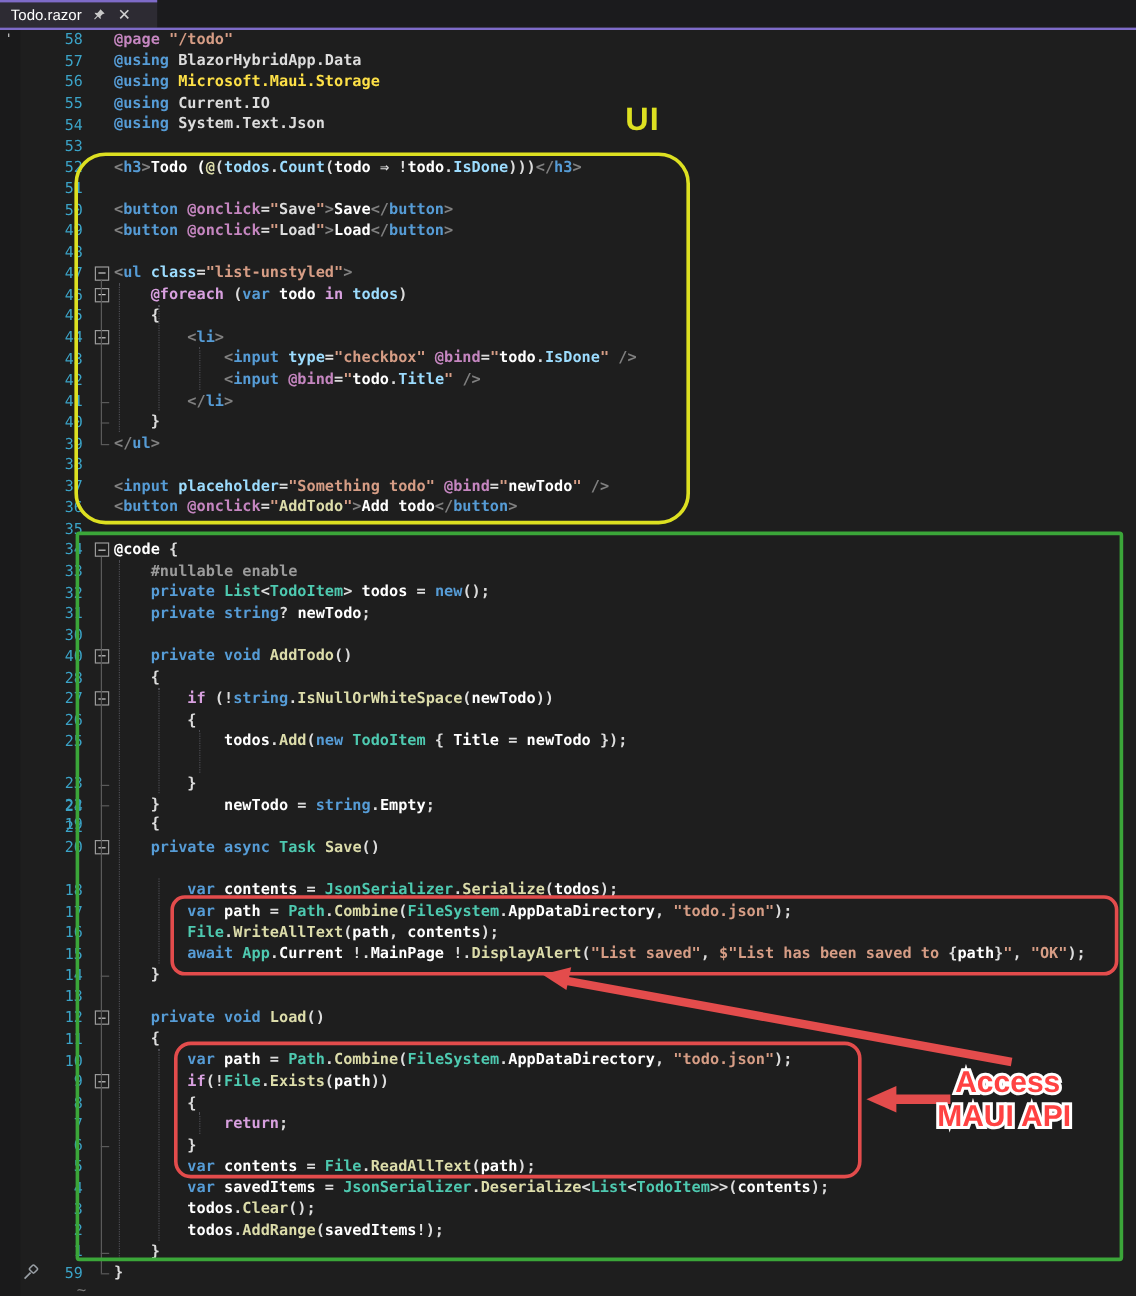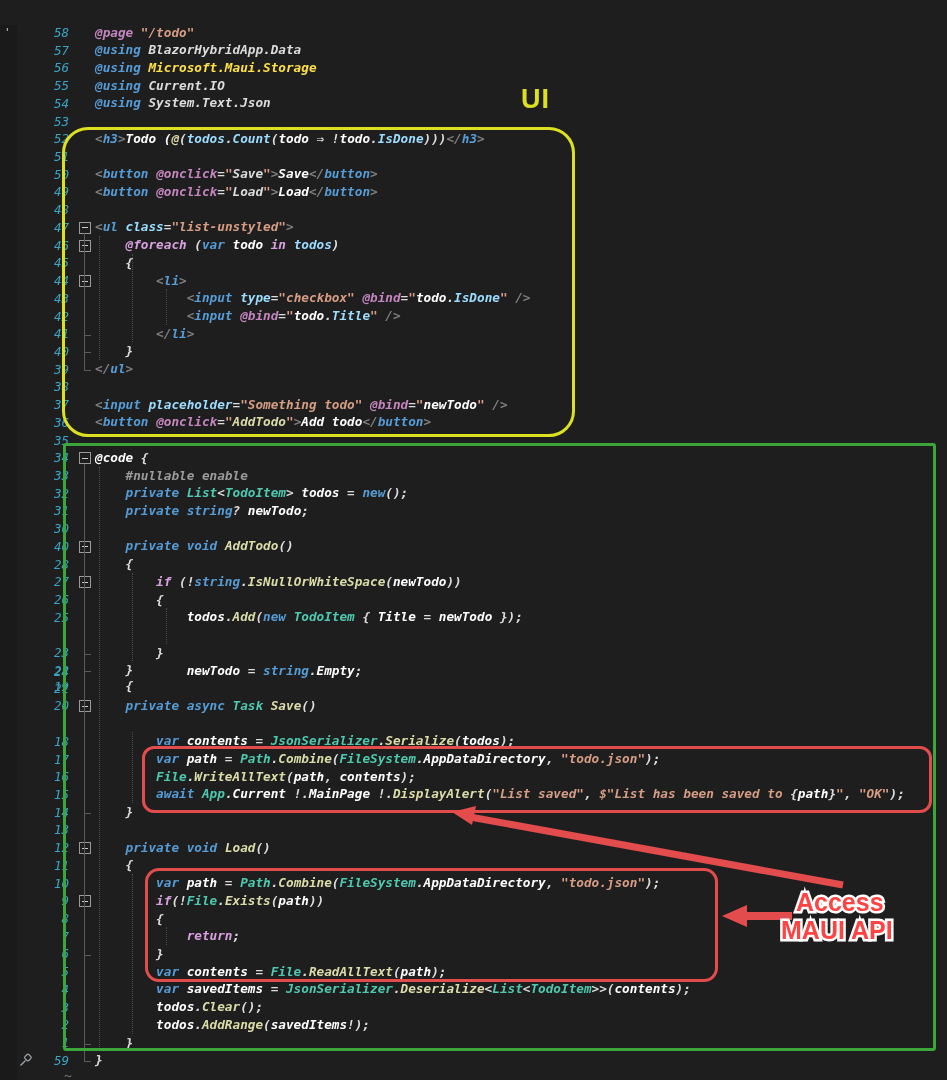--- a/index.html
+++ b/index.html
@@ -11,21 +11,21 @@
        border-top:2px solid #7e6bc8;box-sizing:border-box;display:flex;align-items:center;}
   .tab-title{color:#ffffff;font-size:12.5px;font-family:"Liberation Sans",sans-serif;
              padding-left:9px;white-space:nowrap;}
   .tab-icon{color:#c8c8c8;margin-left:8px;display:inline-flex;align-items:center;}
   .tab-close{color:#d0d0d0;font-size:13px;font-family:"Liberation Sans",sans-serif;margin-left:9px;}
   .tab-underline{position:absolute;left:0;top:23px;width:947px;height:2px;background:#7e6bc8;}
   
   .margin-strip{position:absolute;left:0;top:25px;width:17px;height:1055px;background:#1a1a1b;}
   .margin-marker{position:absolute;left:4px;top:26px;color:#cccccc;font-size:11px;}
   .eof-tilde{position:absolute;left:64px;top:1068px;color:#777;font-size:13px;}
-  .row{position:absolute;left:0;width:947px;height:17.72px;font-style:italic;}
+  .row{position:absolute;left:0;width:947px;height:17.72px;}
   .lnum{position:absolute;left:17px;top:1.5px;width:52px;text-align:right;
         font-size:12.5px;color:#3ba3c7;}
   .code{position:absolute;left:95px;top:1px;font-size:12.7px;color:#dcdcdc;
         white-space:pre;font-weight:600;}
   .tk{font-weight:inherit;}
   .foldbox{position:absolute;left:79px;width:10px;height:10px;border:1px solid #9a9a9a;
            background:#1e1e1e;box-sizing:content-box;}
   .foldbox::after{content:"";position:absolute;left:2px;top:4.5px;width:6px;height:1px;background:#cccccc;}
   .foldline{position:absolute;width:1px;background:#5a5a5a;}
   .foldtick{position:absolute;height:1px;background:#5a5a5a;}
@@ -45,20 +45,32 @@
             -webkit-text-stroke:5px #ffffff;}
   .access1{left:796px;top:888px;}
   .access2{left:781px;top:916px;}
   .arrows{position:absolute;left:0;top:0;z-index:4;pointer-events:none;}
 </style>
 </head>
 <body>
 
 <div class="stage">
 
+  <div class="tabbar">
+    <div class="tab">
+      <span class="tab-title">Todo.razor</span>
+      <span class="tab-icon">
+        <svg width="13" height="13" viewBox="0 0 16 16">
+          <path d="M9.5 2.2 L13.8 6.5 L11.6 7.3 L9.6 9.3 L9.9 12 L8.9 11.7 L6.8 9.6 L3.8 12.6 L3 11.8 L6 8.8 L3.9 6.7 L3.6 5.7 L6.3 6 L8.3 4 Z" fill="#c8c8c8"></path>
+        </svg>
+      </span>
+      <span class="tab-close">✕</span>
+    </div>
+    <div class="tab-underline"></div>
+  </div>
 
   <div class="margin-strip"></div>
   <div class="margin-marker">'</div>
   <div class="eof-tilde">~</div>
 
   <div id="rows">
       <div class="row" style="top: 23.5px;">
         <span class="lnum">58</span>
         <span class="code"><span class="tk" style="color: rgb(197, 134, 192);">@page</span><span class="tk" style="color: rgb(220, 220, 220);"> </span><span class="tk" style="color: rgb(214, 157, 133);">"/todo"</span></span>
       </div>

